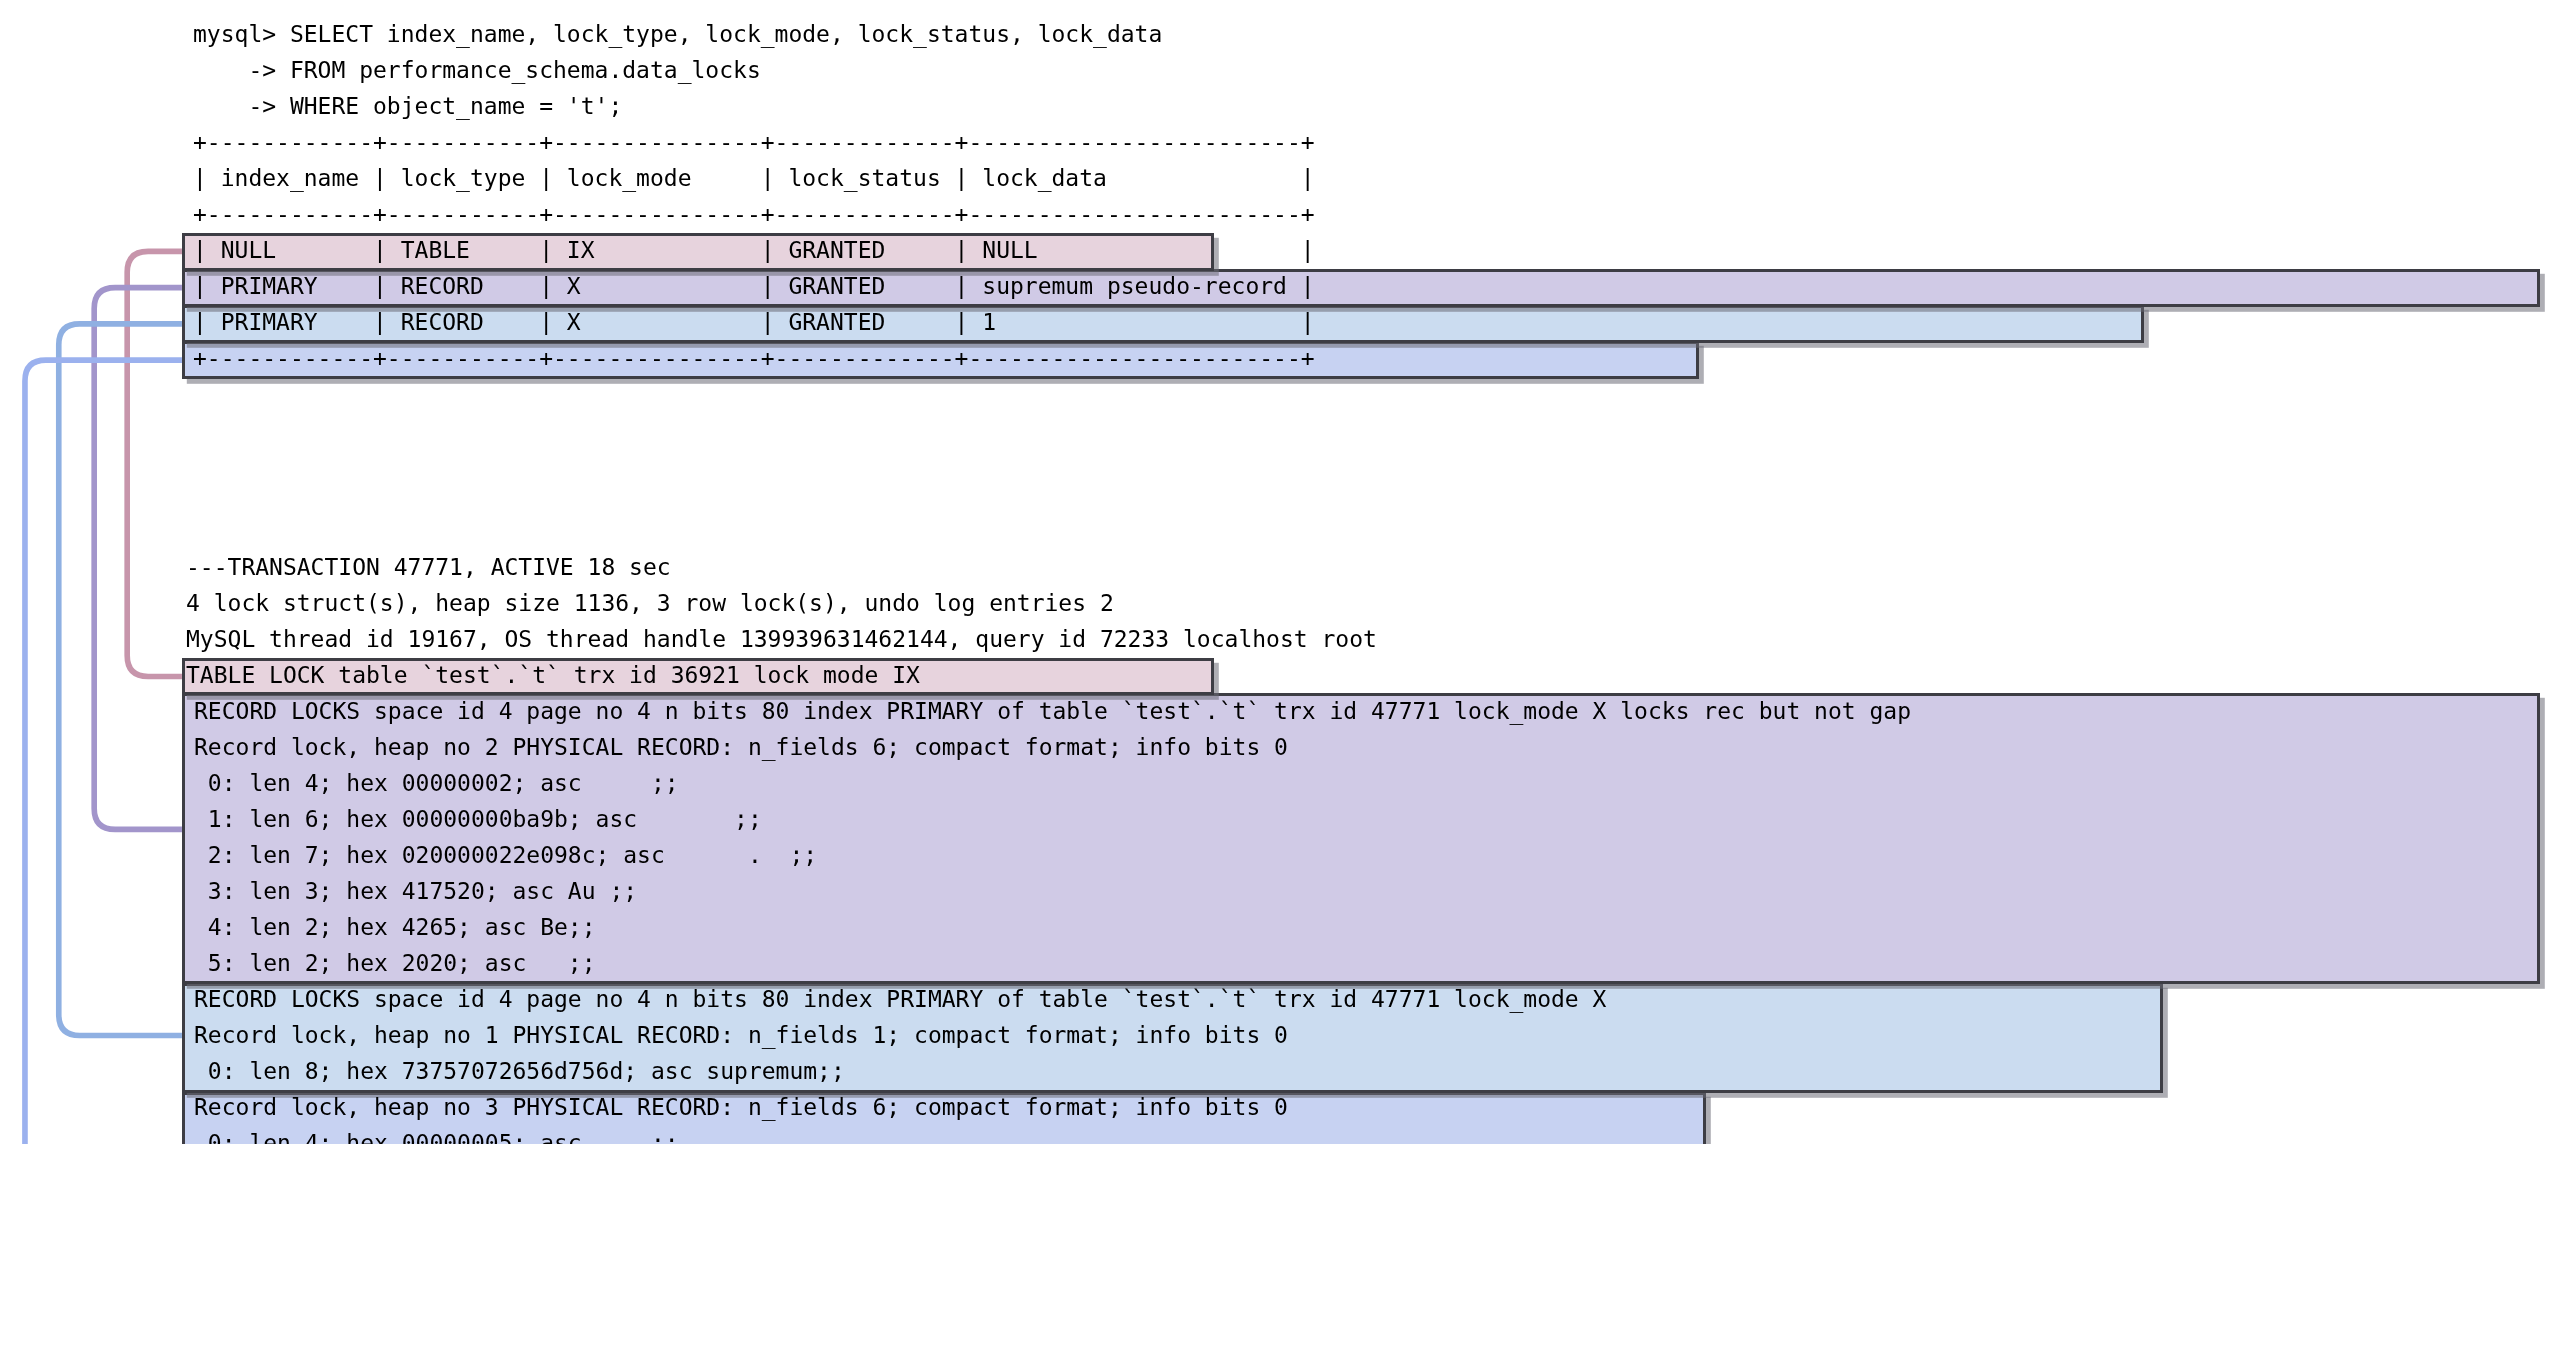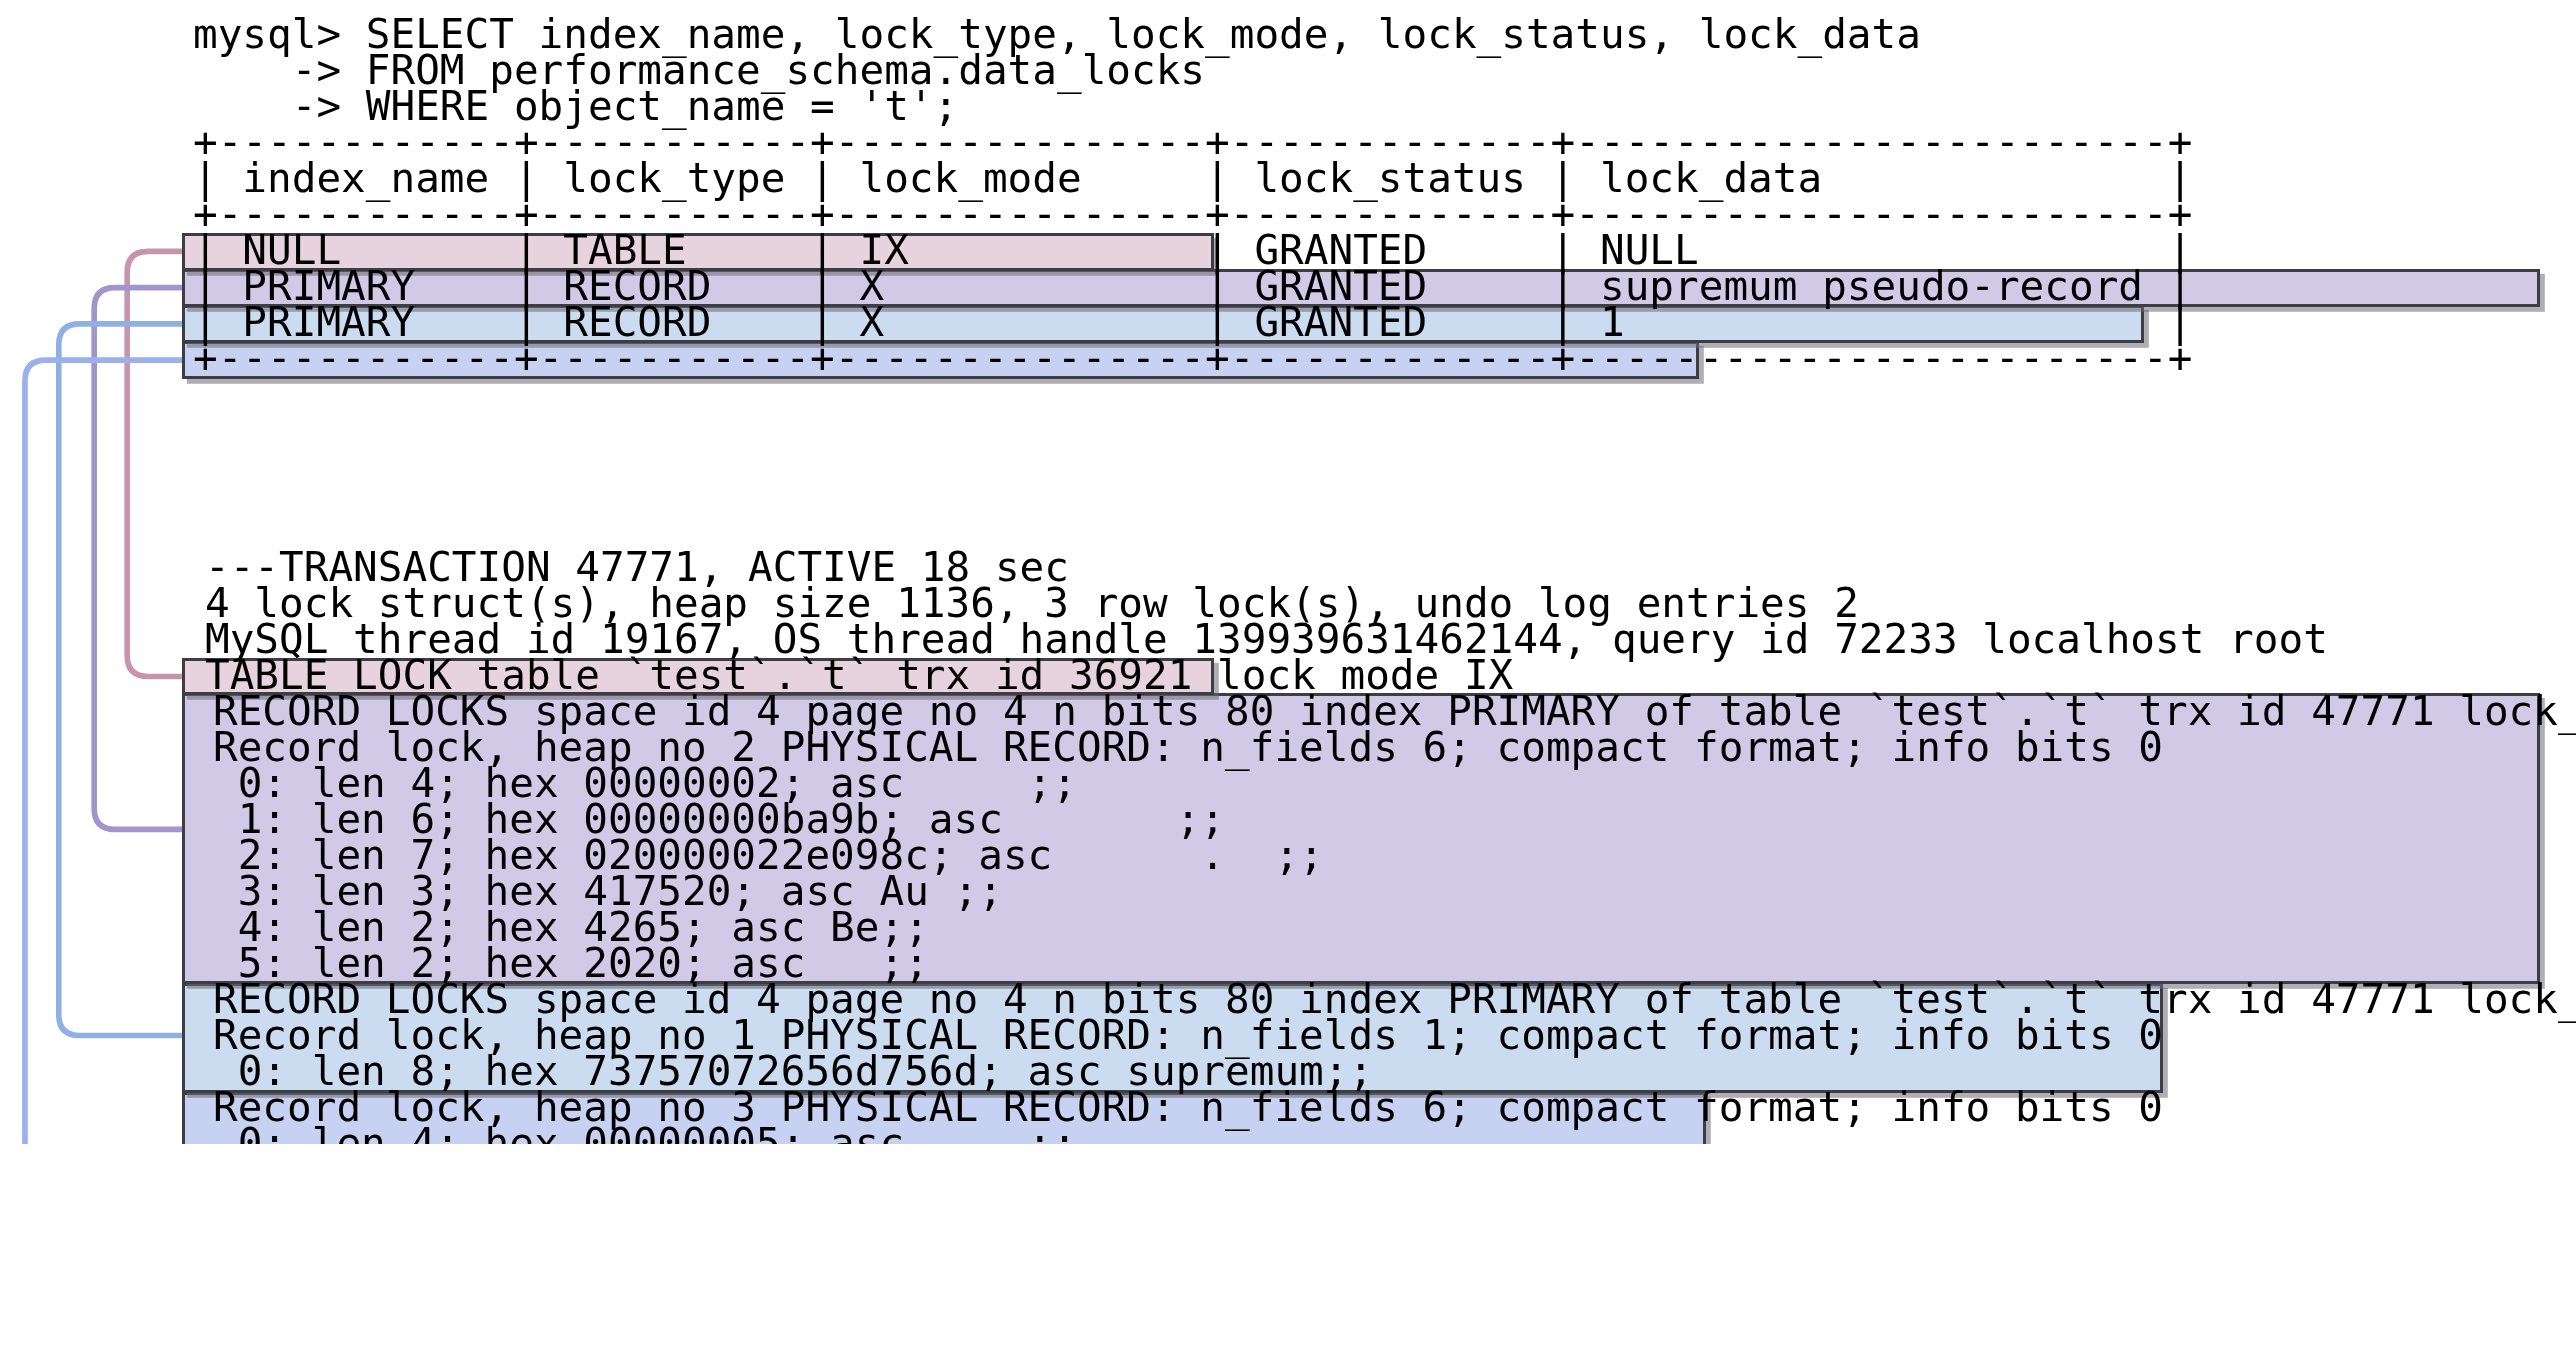--- a/index.html
+++ b/index.html
@@ -1,21 +1,21 @@
 <!DOCTYPE html>
 <html style="font-size:13px"><head>
 <meta charset="utf-8">
 <style>
   html,body{margin:0;padding:0;background:#ffffff;}
   .stage{
     position:relative;
     width:2576px;height:1144px;
     background:#ffffff;
     font-family:"DejaVu Sans Mono",monospace;
-    font-size:41px;
+    font-size:23px;
     line-height:36px;
     color:#000000;
     overflow:hidden;
   }
   .txt-layer{position:absolute;z-index:20;}
   .line{height:36px;white-space:pre;}
   .blocktext{white-space:pre;margin-left:8px;}
   .hbox{
     position:absolute;
     box-sizing:border-box;
@@ -31,21 +31,21 @@
   #box-row-rec-notgap   {left:182px;top:269px;width:2358px;height:38px;z-index:13;}
   #box-row-supremum     {left:182px;top:305px;width:1962px;height:38px;z-index:12;}
   #box-row-rec5         {left:182px;top:341px;width:1517px;height:38px;z-index:11;}
   
   #box-table-lock-line  {left:182px;top:658px;width:1032px;height:37px;z-index:14;}
   #box-record-block-1   {left:182px;top:693px;width:2358px;height:291px;z-index:13;}
   #box-record-block-2   {left:182px;top:983px;width:1981px;height:110px;z-index:12;}
   #box-record-block-3   {left:182px;top:1092px;width:1524px;height:255px;z-index:11;}
   #connector-svg{position:absolute;left:0;top:0;z-index:5;}
   #query-output-text{left:193px;top:16px;}
-  #engine-status-text{left:205px;top:549px;}
+  #engine-status-text{left:186px;top:549px;}
 </style>
 </head>
 <body>
 
 <div class="stage">
 
   <svg id="connector-svg" width="2576" height="1369" viewBox="0 0 3200 1700">
     <path d="M226 312 H184 Q158 312 158 338 V814 Q158 840 184 840 H226" fill="none" stroke="#c795ab" stroke-width="7"></path>
     <path d="M226 357 H143 Q117 357 117 383 V1004 Q117 1030 143 1030 H226" fill="none" stroke="#a295cb" stroke-width="7"></path>
     <path d="M226 402 H99 Q73 402 73 428 V1260 Q73 1286 99 1286 H226" fill="none" stroke="#8fb0e2" stroke-width="7"></path>

